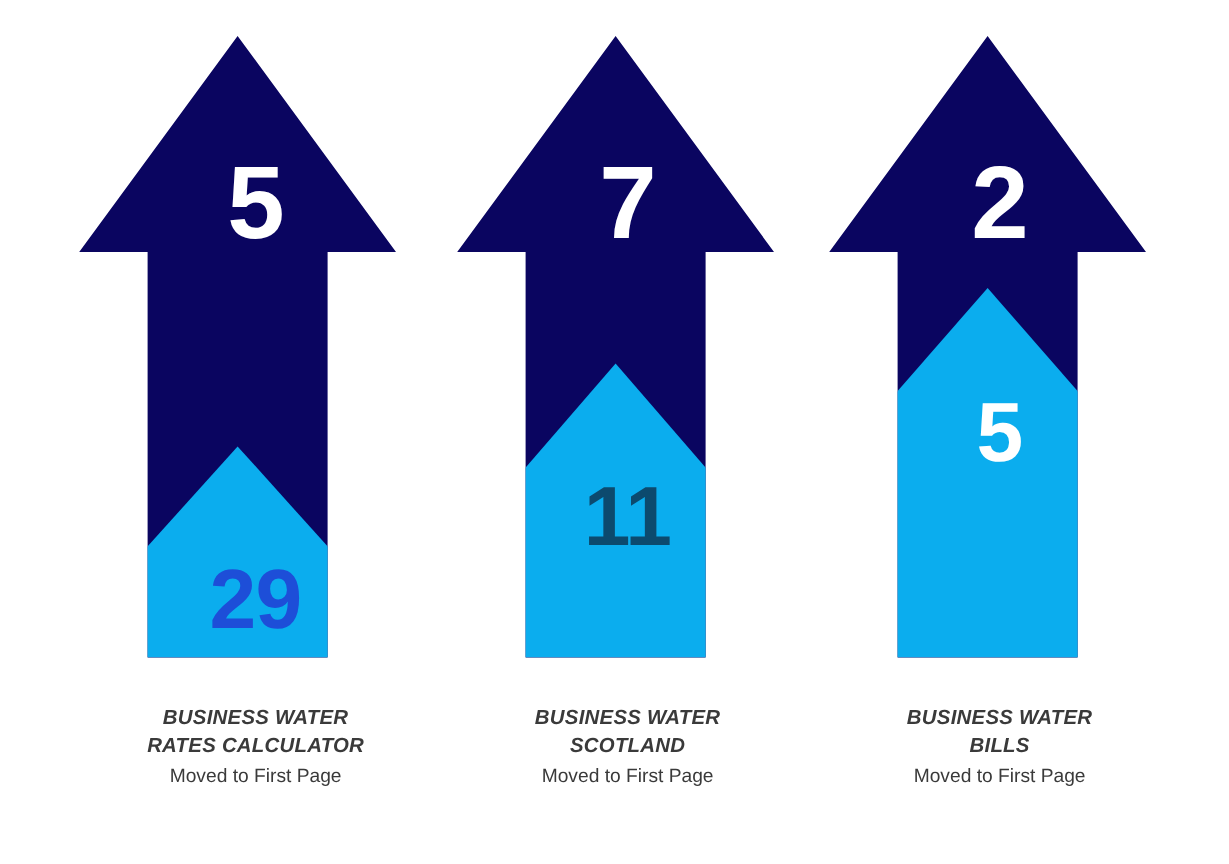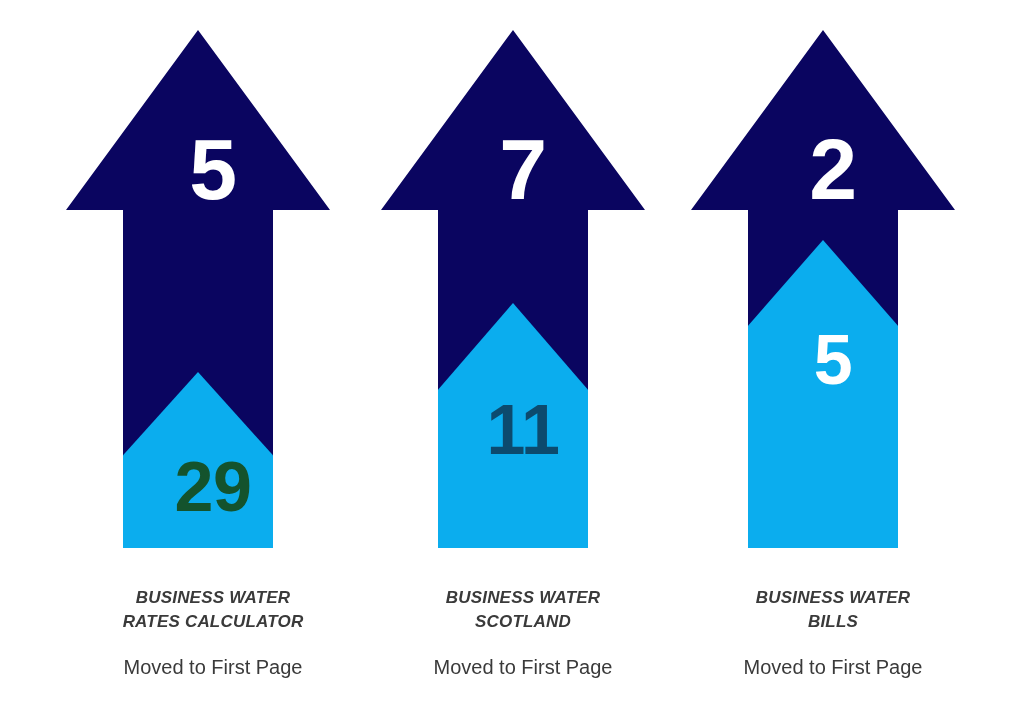--- a/index.html
+++ b/index.html
@@ -78,23 +78,23 @@
     font-style: italic;
     font-size: 17px;
     line-height: 1.42;
     letter-spacing: 0.2px;
     white-space: pre-line;
   }
   .label-sub {
     color: #3a3a3a;
     font-family: "Liberation Sans", sans-serif;
     font-weight: normal;
-    font-size: 20px;
+    font-size: 16px;
     line-height: 1.45;
-    margin-top: 19px;
+    margin-top: 2px;
   }
 </style>
 </head>
 <body style="background: rgb(255, 255, 255);">
 
 <div class="infographic">
 
   <div class="column col-1">
     <div class="arrow-wrap">
       <svg class="arrow-svg" viewBox="0 0 310 560" xmlns="http://www.w3.org/2000/svg">
@@ -102,21 +102,21 @@
           <clipPath id="clipOuter1">
             <path d="M 140 10 L 272 190 L 215 190 L 215 528 L 65 528 L 65 190 L 8 190 Z"></path>
           </clipPath>
         </defs>
         <path d="M 140 10 L 272 190 L 215 190 L 215 528 L 65 528 L 65 190 L 8 190 Z" fill="#0a0560"></path>
         <g clip-path="url(#clipOuter1)">
           <path id="innerPath1" d="M 140 352 L 230 452 L 230 530 L 50 530 L 50 452 Z" fill="#0badee"></path>
         </g>
       </svg>
       <div class="num-top" style="top: 106px; color: rgb(255, 255, 255);">5</div>
-      <div class="num-bottom" style="top: 432px; color: #14532d;">29</div>
+      <div class="num-bottom" style="top: 444px; color: #1d4ed8;">29</div>
     </div>
     <div class="labels">
       <div class="label-title" style="color: rgb(58, 58, 58);">BUSINESS WATER
 RATES CALCULATOR</div>
       <div class="label-sub" style="color: rgb(58, 58, 58);">Moved to First Page</div>
     </div>
   </div>
 
   <div class="column col-2">
     <div class="arrow-wrap">

